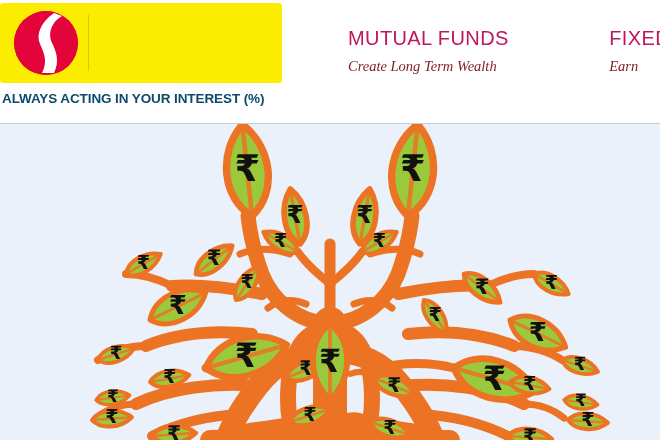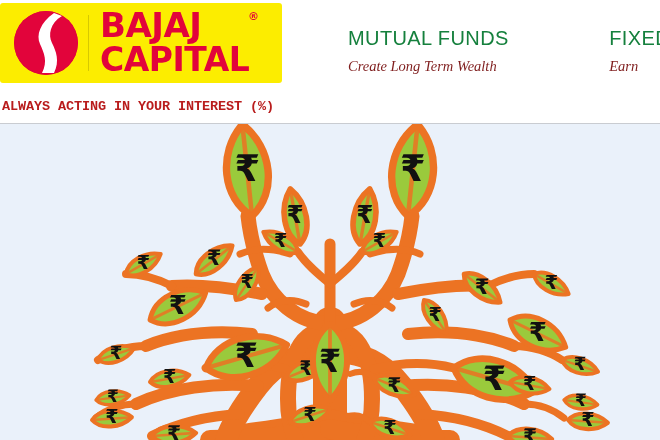--- a/index.html
+++ b/index.html
@@ -89,45 +89,45 @@
   #logo-reg {
     position: absolute;
     left: 148px; top: 6px;
     font-family: "DejaVu Sans", sans-serif;
     font-size: 11px;
     color: #e2043b;
     font-weight: bold;
   }
   #brand-tagline {
     position: absolute;
-    left: 2px; top: 96px;
-    font-family: Liberation Mono, monospace;
+    left: 2px; top: 88px;
+    font-family: Liberation Sans, sans-serif;
     font-size: 13.5px;
     font-weight: 600;
-    color: #b91c1c;
+    color: #0c4a6e;
     letter-spacing: -0.1px;
     white-space: nowrap;
   }
 
   
   #nav {
     position: absolute;
     left: 348px; top: 26px;
     height: 60px;
     white-space: nowrap;
   }
   .nav-item {
     display: inline-block;
     vertical-align: top;
     margin-right: 96px;
   }
   .nav-title {
     font-family: "Liberation Sans", sans-serif;
     font-size: 20px;
-    color: #15803d;
+    color: #be185d;
     letter-spacing: 0.4px;
     line-height: 24px;
     white-space: nowrap;
   }
   .nav-sub {
     margin-top: 7px;
     font-family: "Liberation Serif", serif;
     font-style: italic;
     font-size: 14.5px;
     color: #7f1d1d;
@@ -166,25 +166,20 @@
 
         <div id="logo-mark">
           <svg width="64" height="64" viewBox="0 0 64 64" aria-hidden="true">
             <circle cx="32" cy="32" r="32" fill="#e2043b"></circle>
             <path d="M40 2 C26 12, 22 24, 26 33 C30 42, 34 50, 28 62 L40 62 C46 50, 42 40, 38 32 C34 24, 36 12, 48 5 Z" fill="#ffffff"></path>
           </svg>
         </div>
 
         <div id="logo-sep"></div>
 
-        <div id="logo-word">
-          <div class="logo-line" id="logo-line1">BAJAJ</div>
-          <div id="logo-reg">®</div>
-          <div class="logo-line" id="logo-line2">CAPITAL</div>
-        </div>
 
       </div>
 
       <div id="brand-tagline">ALWAYS ACTING IN YOUR INTEREST (%)</div>
     </div>
 
     <div id="nav">
 
       <div class="nav-item">
         <div class="nav-title">MUTUAL FUNDS</div>

